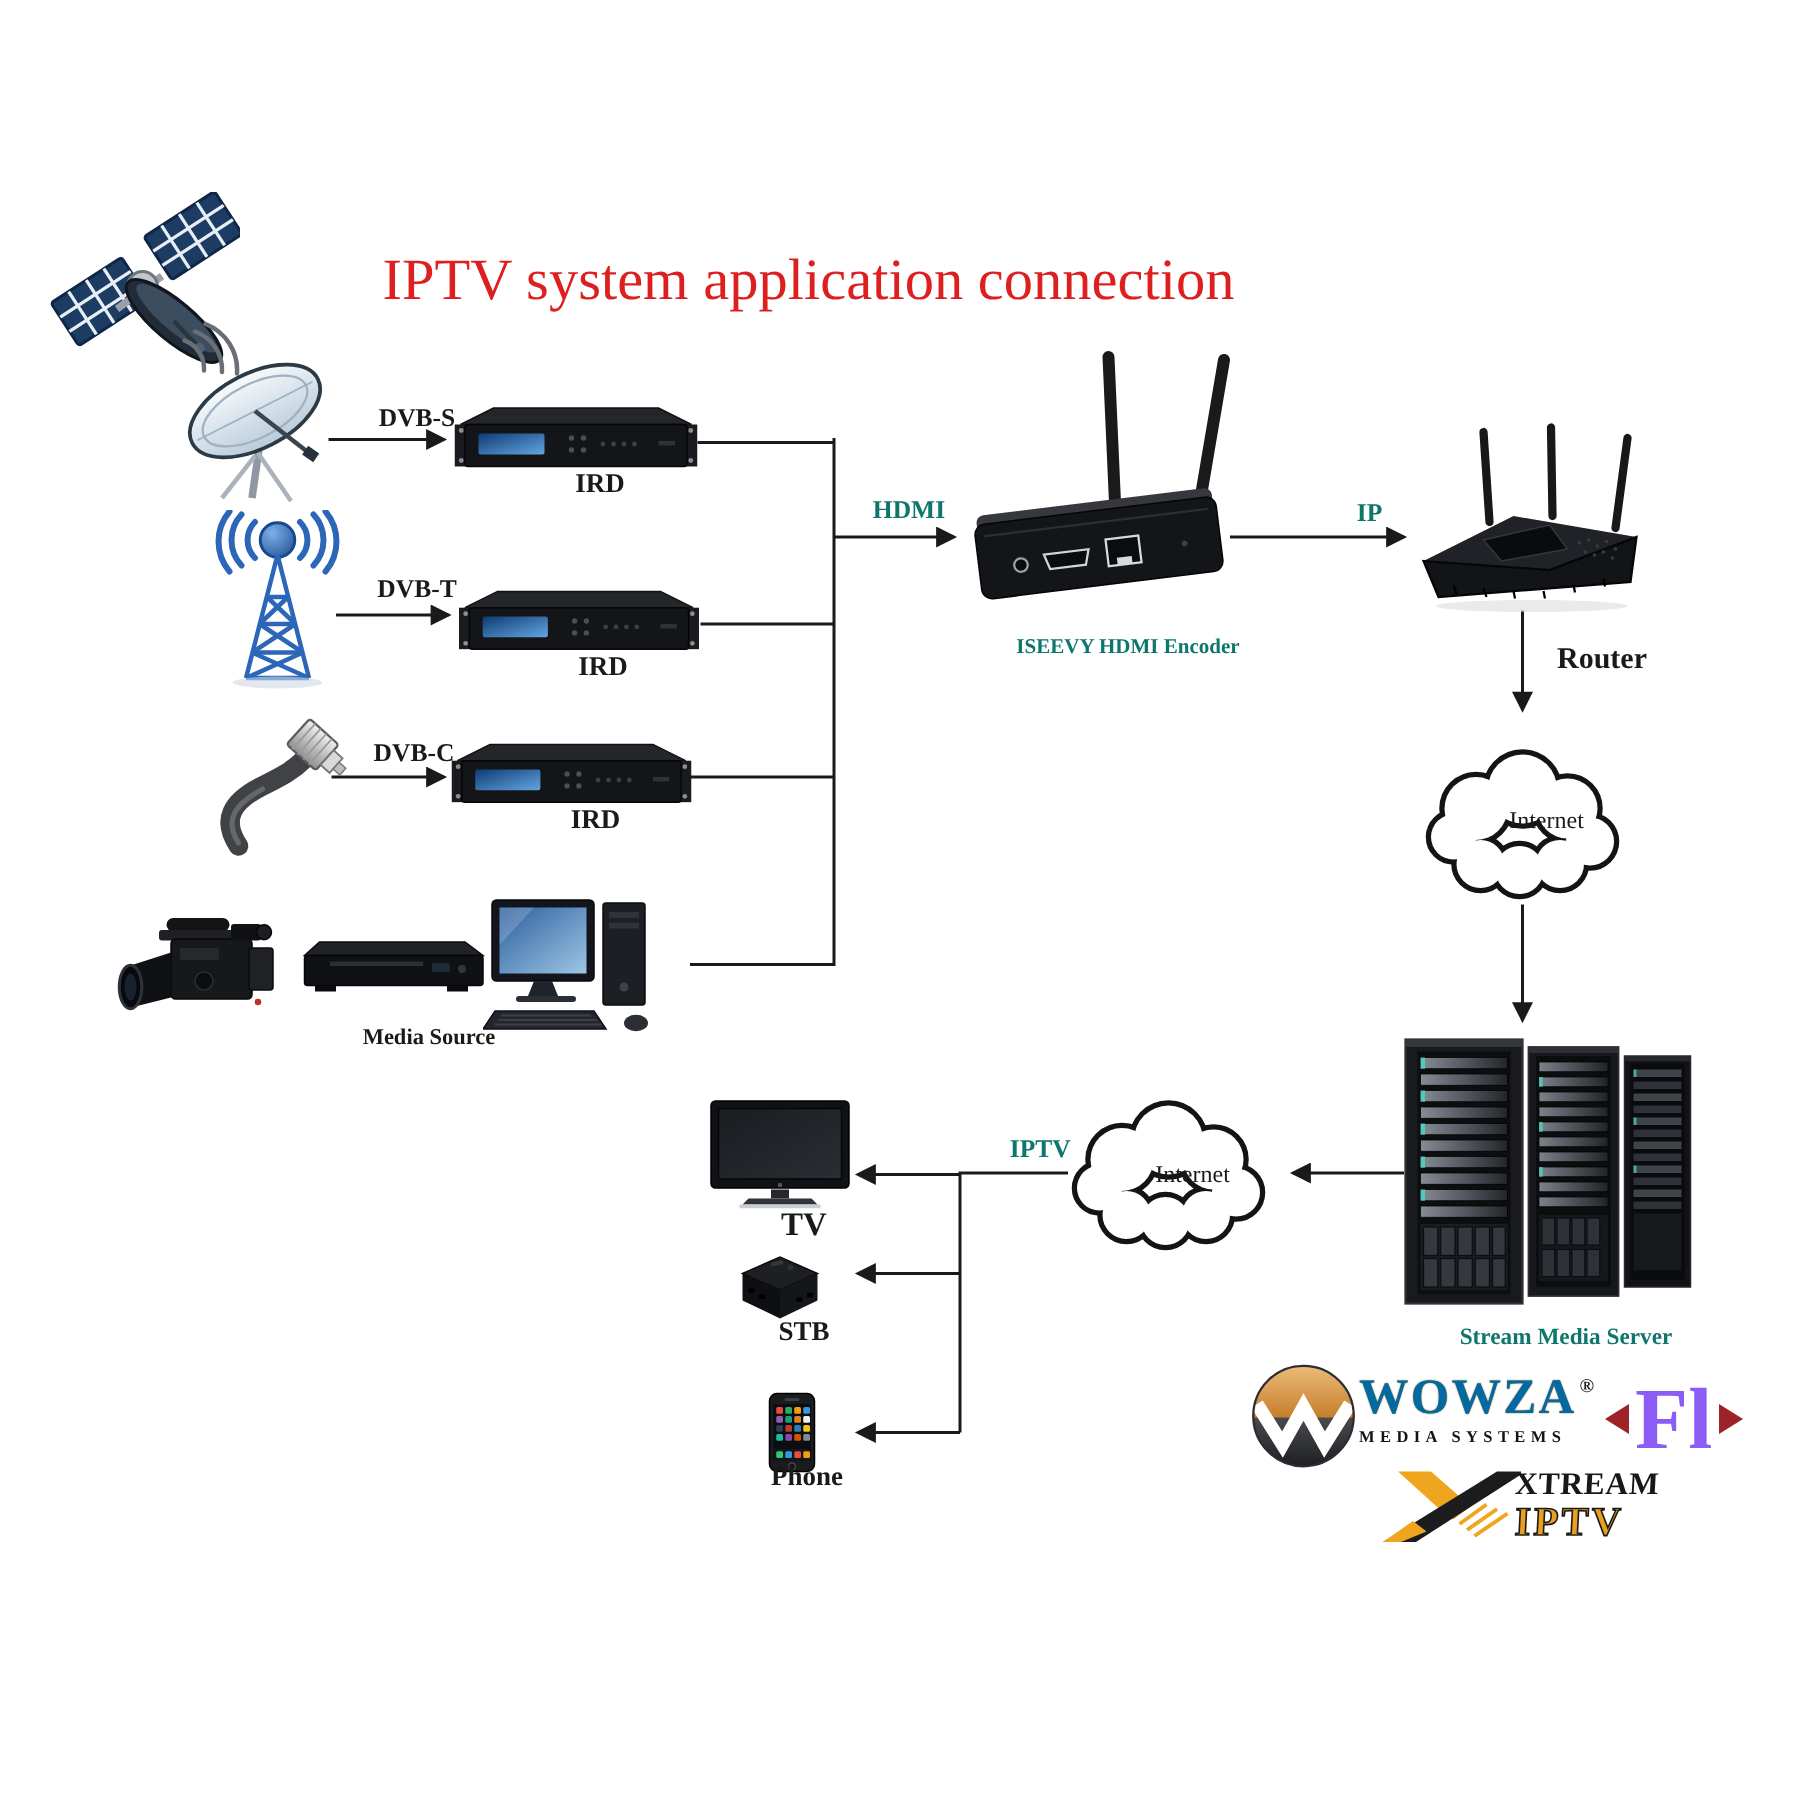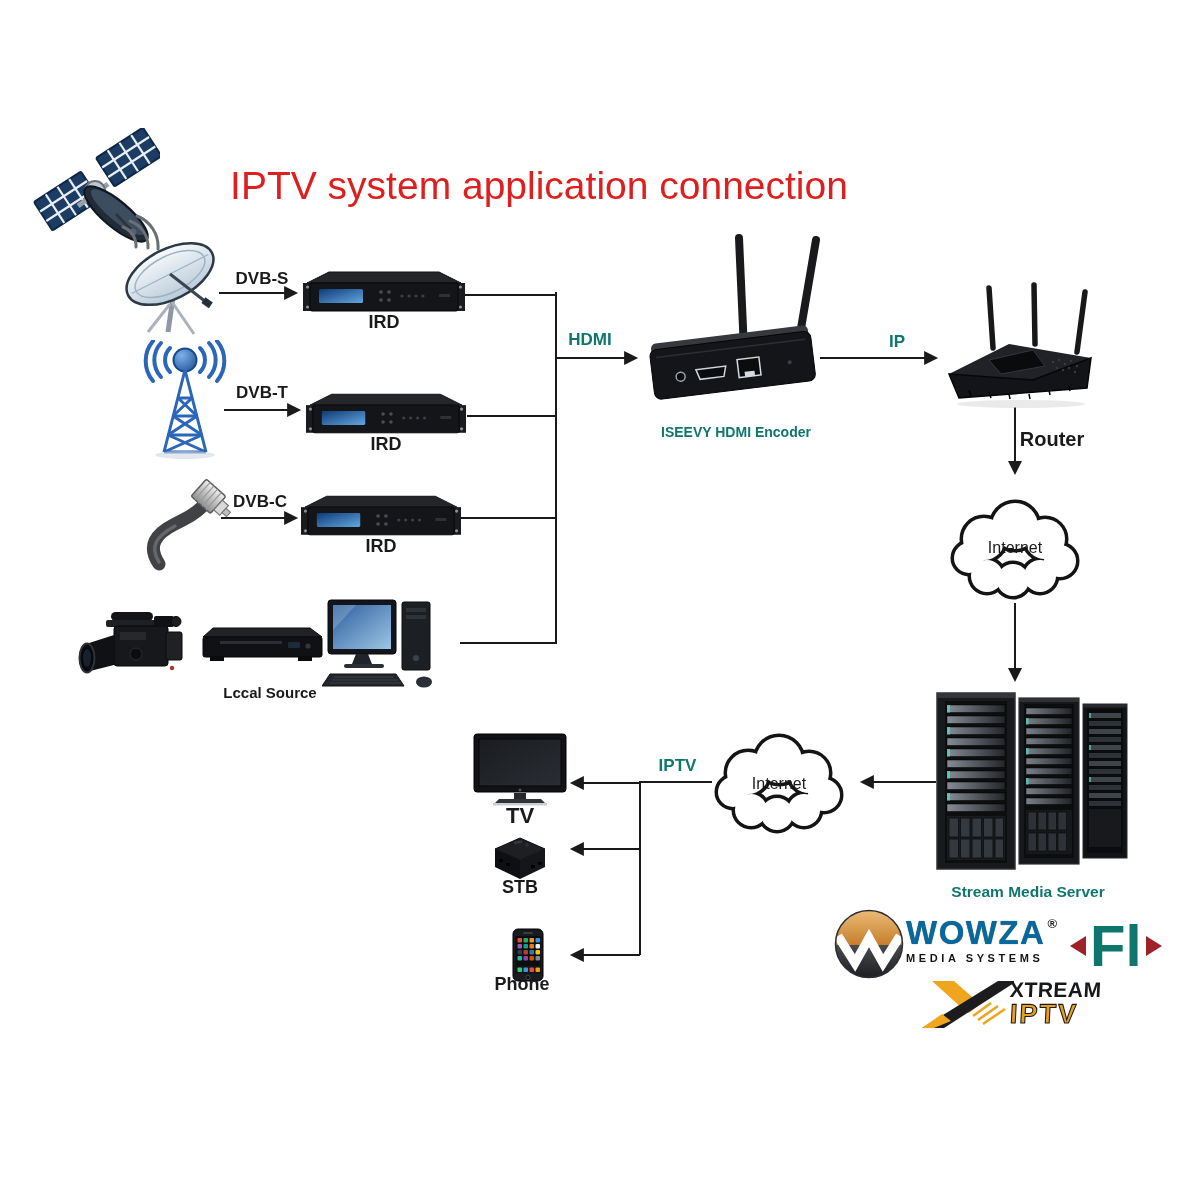--- a/index.html
+++ b/index.html
@@ -1,33 +1,33 @@
 <!DOCTYPE html>
 <html><head>
 <meta charset="utf-8">
 <style>
   html,body{margin:0;padding:0;background:#fff;}
   #stage{position:relative;width:1200px;height:1158px;background:#ffffff;overflow:hidden;
-         font-family:Liberation Sans, sans-serif;color:#1a1a1a;}
-  .lbl{position:absolute;font-weight:bold;font-size:17px;color:#1a1a1a;text-align:center;white-space:nowrap;}
+         font-family:Liberation Serif, serif;color:#1a1a1a;}
+  .lbl{position:absolute;font-weight:bold;font-size:17px;color:#1a1a1a;text-align:center;white-space:nowrap;margin-left:16px;}
   .red{color:#0f766e;}
   .title{position:absolute;left:0;top:164px;width:1078px;text-align:center;
          font-size:39px;font-weight:400;color:#de1f1f;letter-spacing:0px;}
   .small{font-size:15px;}
   .wires{position:absolute;left:0;top:0;z-index:1;}
   .icon{position:absolute;z-index:2;}
   .txt{z-index:3;}
   
   .wowza-text{position:absolute;left:906px;top:916px;z-index:3;}
   .wowza-name{font-size:33px;font-weight:bold;color:#0369a1;letter-spacing:1.5px;
               text-shadow:0 0 1px #7a4c14;line-height:1;}
   .wowza-reg{font-size:13px;font-weight:bold;color:#1a1a1a;vertical-align:top;margin-left:2px;}
   .wowza-tag{font-size:11px;font-weight:bold;color:#141414;letter-spacing:3.6px;margin-top:4px;line-height:1;}
   .fl{position:absolute;left:1070px;top:912px;height:68px;display:flex;align-items:center;z-index:3;}
-  .fl-text{font-size:58px;font-weight:bold;color:#0f766e;line-height:1;margin:0 3px;}
+  .fl-text{font-size:58px;font-weight:bold;color:#8b5cf6;line-height:1;margin:0 3px;}
   .xtream-text{position:absolute;left:1010px;top:979px;z-index:3;line-height:1;}
   .xtream-1{font-size:21px;font-weight:800;color:#17181a;letter-spacing:0.5px;transform:skewX(-3deg);}
   .xtream-2{font-size:27px;font-weight:800;color:#e9a01f;letter-spacing:2px;margin-top:1px;
             transform:skewX(-3deg);-webkit-text-stroke:1.1px #1a1a1a;}
 </style>
 </head>
 <body>
 
 <div id="stage">
 
@@ -501,21 +501,21 @@
     </g>
     <circle cx="16" cy="49.5" r="2.2" fill="#101114" stroke="#3f434a" stroke-width="1"></circle>
   </svg>
 
   <div class="lbl txt" style="left:230px;top:269px;width:64px">DVB-S</div>
   <div class="lbl txt" style="left:230px;top:383px;width:64px">DVB-T</div>
   <div class="lbl txt" style="left:228px;top:492px;width:64px">DVB-C</div>
   <div class="lbl txt" style="left:303px;top:312px;width:162px;font-size:18px">IRD</div>
   <div class="lbl txt" style="left:306px;top:434px;width:160px;font-size:18px">IRD</div>
   <div class="lbl txt" style="left:301px;top:536px;width:160px;font-size:18px">IRD</div>
-  <div class="lbl txt small" style="left:210px;top:684px;width:120px">Lccal Source</div>
+  <div class="lbl txt small" style="left:210px;top:684px;width:120px">Media Source</div>
 
   <div class="lbl red txt" style="left:562px;top:330px;width:56px">HDMI</div>
   <div class="lbl red txt" style="left:877px;top:332px;width:40px">IP</div>
   <div class="lbl red txt" style="left:640px;top:756px;width:75px">IPTV</div>
 
   <div class="lbl red txt" style="left:638px;top:424px;width:196px;font-size:14px">ISEEVY HDMI Encoder</div>
   <div class="lbl txt" style="left:1012px;top:428px;width:80px;font-size:20px">Router</div>
   <div class="lbl txt" style="left:944px;top:539px;width:142px;font-weight:400;font-size:16px">Internet</div>
   <div class="lbl txt" style="left:708px;top:775px;width:142px;font-weight:400;font-size:16px">Internet</div>
   <div class="lbl red txt" style="left:928px;top:883px;width:200px;font-size:15.5px">Stream Media Server</div>

